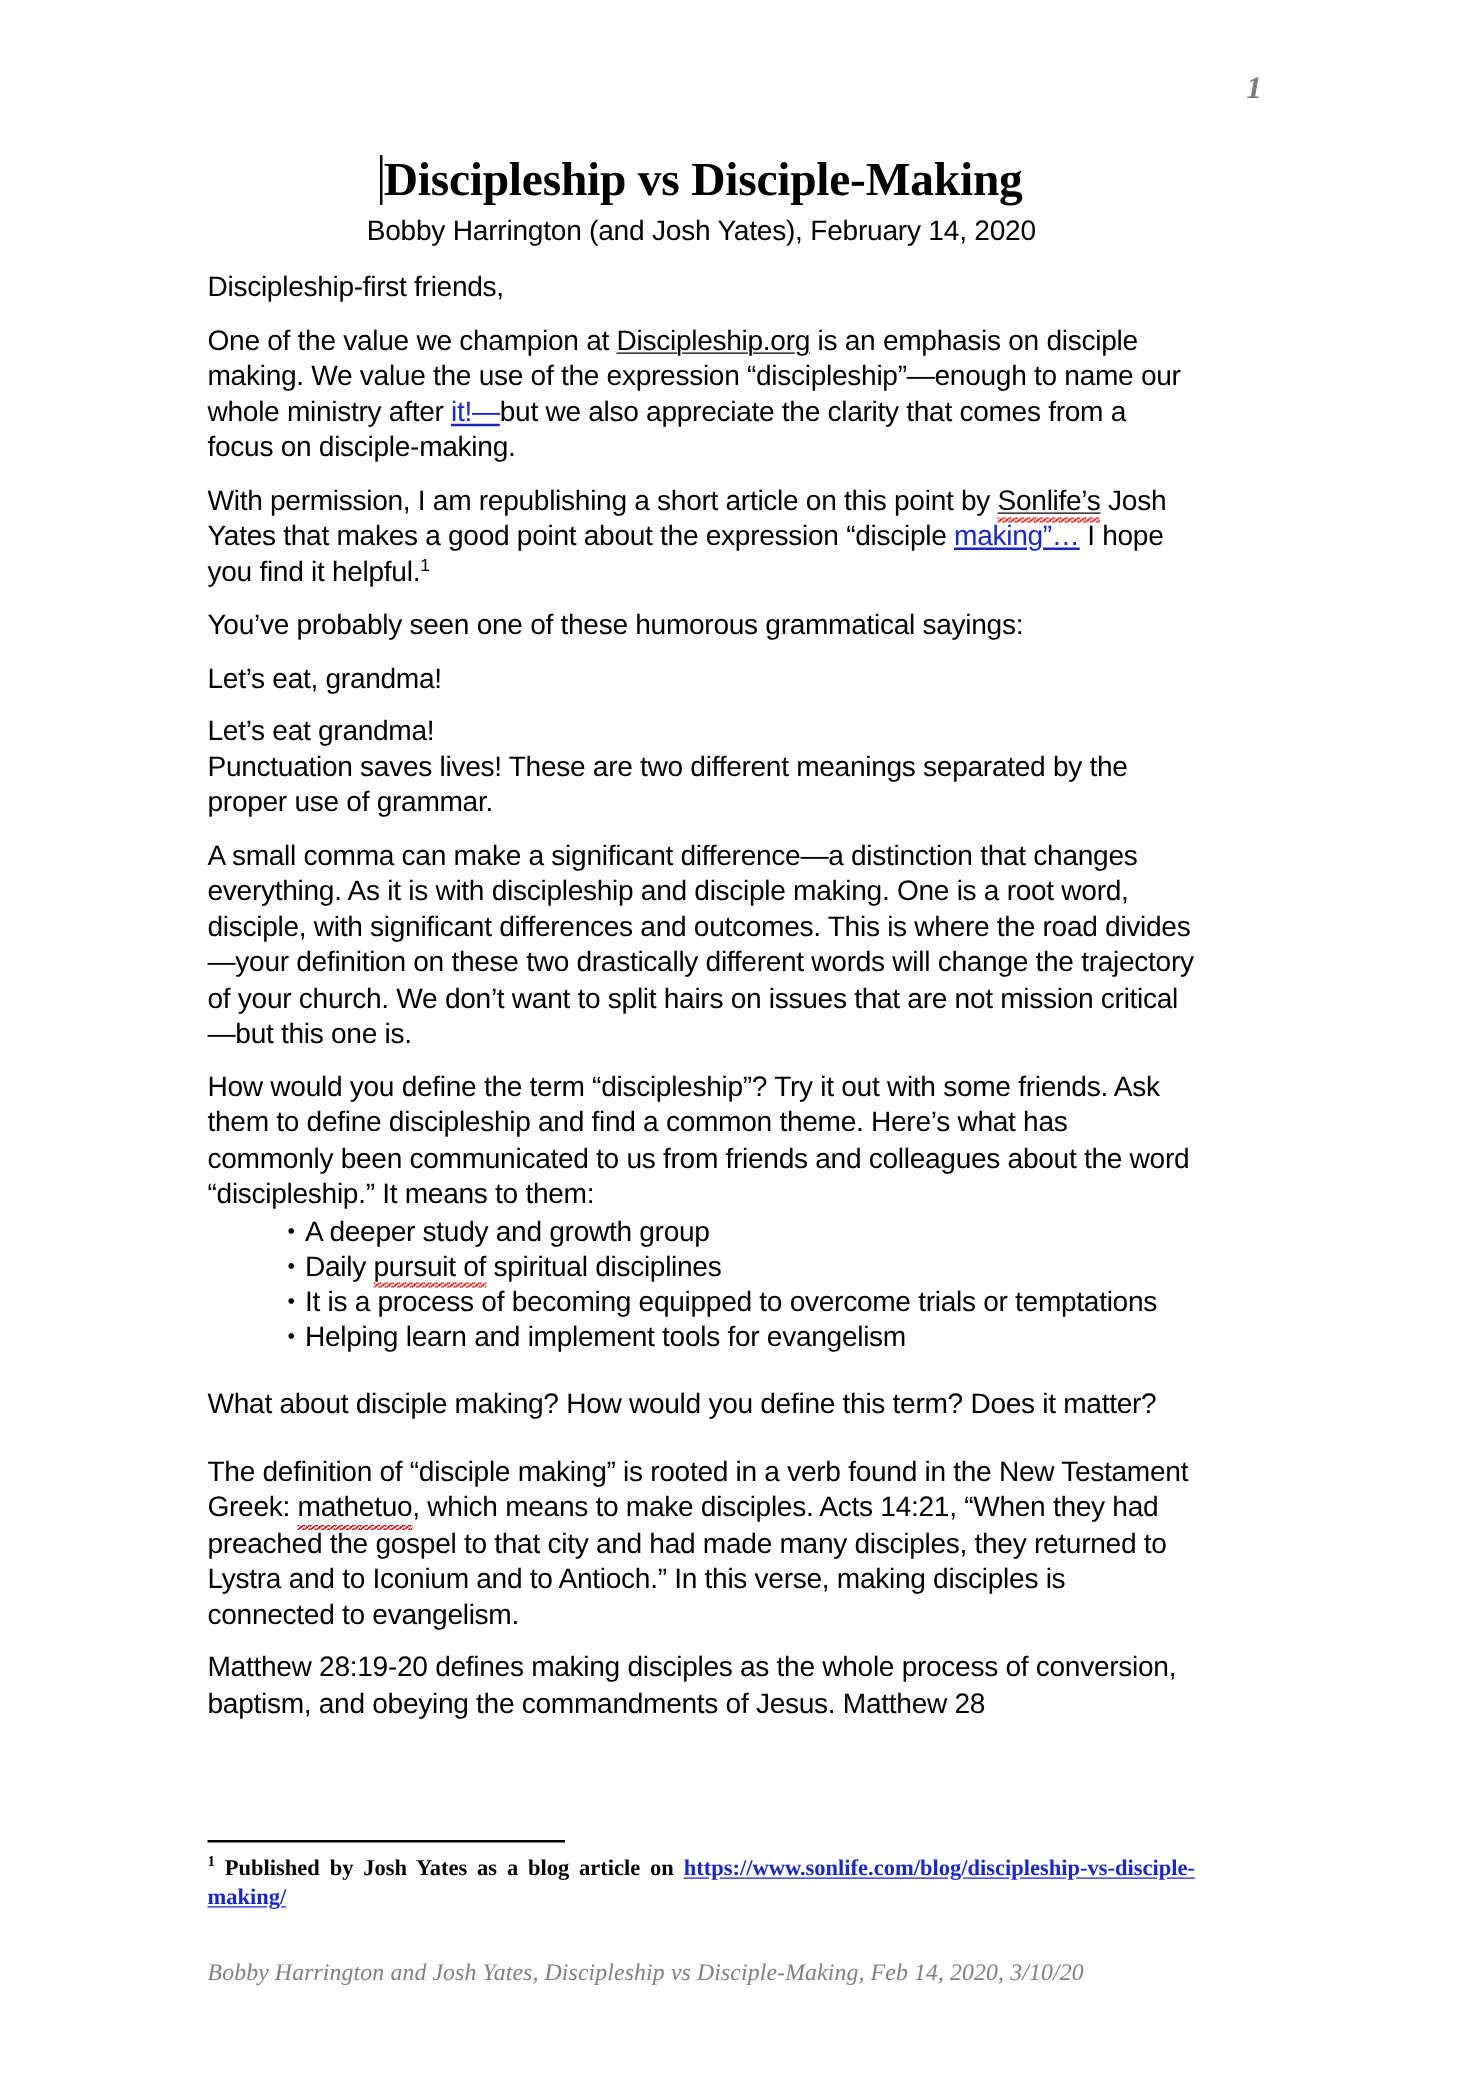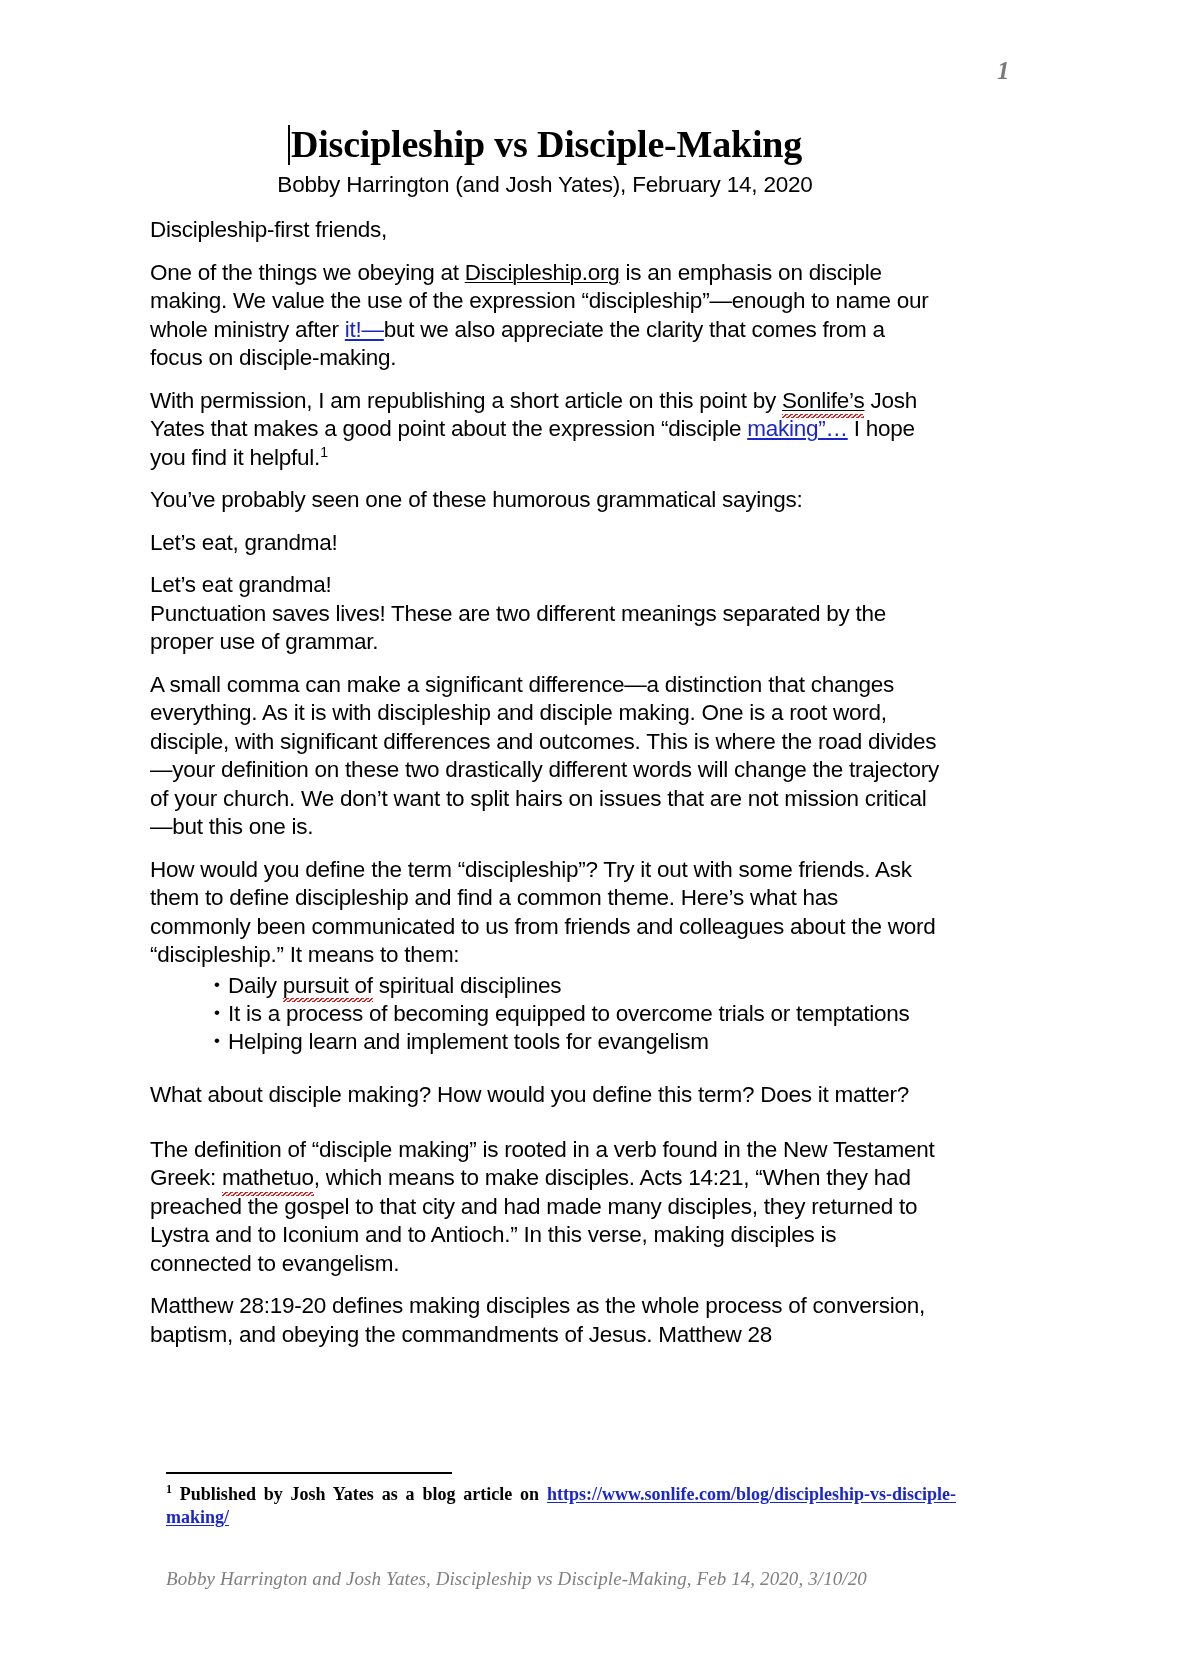--- a/index.html
+++ b/index.html
@@ -32,21 +32,21 @@
     font-style: italic;
     font-weight: bold;
     font-size: 25px;
     color: #7a7a7a;
     letter-spacing: 0.5px;
   }
 
   
   .content {
     position: absolute;
-    left: 150px;
+    left: 166px;
     top: 122px;
     width: 790px;
   }
 
   
   .doc-title {
     font-family: "Liberation Serif", serif;
     font-weight: bold;
     font-size: 38px;
     text-align: center;
@@ -200,36 +200,37 @@
   <div class="page-number">1</div>
 
   <div class="content">
 
     <h1 class="doc-title"><span class="caret"></span><span>Discipleship vs Disciple-Making</span></h1>
 
     <div class="byline">Bobby Harrington (and Josh Yates), February 14, 2020</div>
 
     <p class="body">Discipleship-first friends,</p>
 
-    <p class="body"><span>One of the things we obeying at </span><span class="u-black">Discipleship.org</span><span> is an emphasis on disciple making. We value the use of the expression “discipleship”—enough to name our whole ministry after </span><span class="link-blue">it!—</span><span>but we also appreciate the clarity that comes from a focus on disciple-making.</span></p>
+    <p class="body"><span>One of the value we champion at </span><span class="u-black">Discipleship.org</span><span> is an emphasis on disciple making. We value the use of the expression “discipleship”—enough to name our whole ministry after </span><span class="link-blue">it!—</span><span>but we also appreciate the clarity that comes from a focus on disciple-making.</span></p>
 
     <p class="body"><span>With permission, I am republishing a short article on this point by </span><span class="spell spell-ul">Sonlife’s</span><span> Josh Yates that makes a good point about the expression “disciple </span><span class="link-blue">making”…</span><span> I hope you find it helpful.</span><sup class="fn">1</sup></p>
 
     <p class="body">You’ve probably seen one of these humorous grammatical sayings:</p>
 
     <p class="body">Let’s eat, grandma!</p>
     <p class="body tight">Let’s eat grandma!</p>
 
     <p class="body">Punctuation saves lives! These are two different meanings separated by the proper use of grammar.</p>
 
     <p class="body">A small comma can make a significant difference—a distinction that changes everything. As it is with discipleship and disciple making. One is a root word, disciple, with significant differences and outcomes. This is where the road divides—your definition on these two drastically different words will change the trajectory of your church. We don’t want to split hairs on issues that are not mission critical—but this one is.</p>
 
     <p class="body tight">How would you define the term “discipleship”? Try it out with some friends. Ask them to define discipleship and find a common theme. Here’s what has commonly been communicated to us from friends and colleagues about the word “discipleship.” It means to them:</p>
 
     <ul class="bullets">
+      <li>A deeper study and growth group</li>
       <li><span>Daily </span><span class="spell">pursuit of</span><span> spiritual disciplines</span></li>
       <li>It is a process of becoming equipped to overcome trials or temptations</li>
       <li>Helping learn and implement tools for evangelism</li>
     </ul>
 
     <p class="body gap-lg" style="margin-top:26px;">What about disciple making? How would you define this term? Does it matter?</p>
 
     <p class="body"><span>The definition of “disciple making” is rooted in a verb found in the New Testament Greek: </span><span class="spell">mathetuo</span><span>, which means to make disciples. Acts 14:21, “When they had preached the gospel to that city and had made many disciples, they returned to Lystra and to Iconium and to Antioch.” In this verse, making disciples is connected to evangelism.</span></p>
 
     <p class="body">Matthew 28:19-20 defines making disciples as the whole process of conversion, baptism, and obeying the commandments of Jesus. Matthew 28</p>

